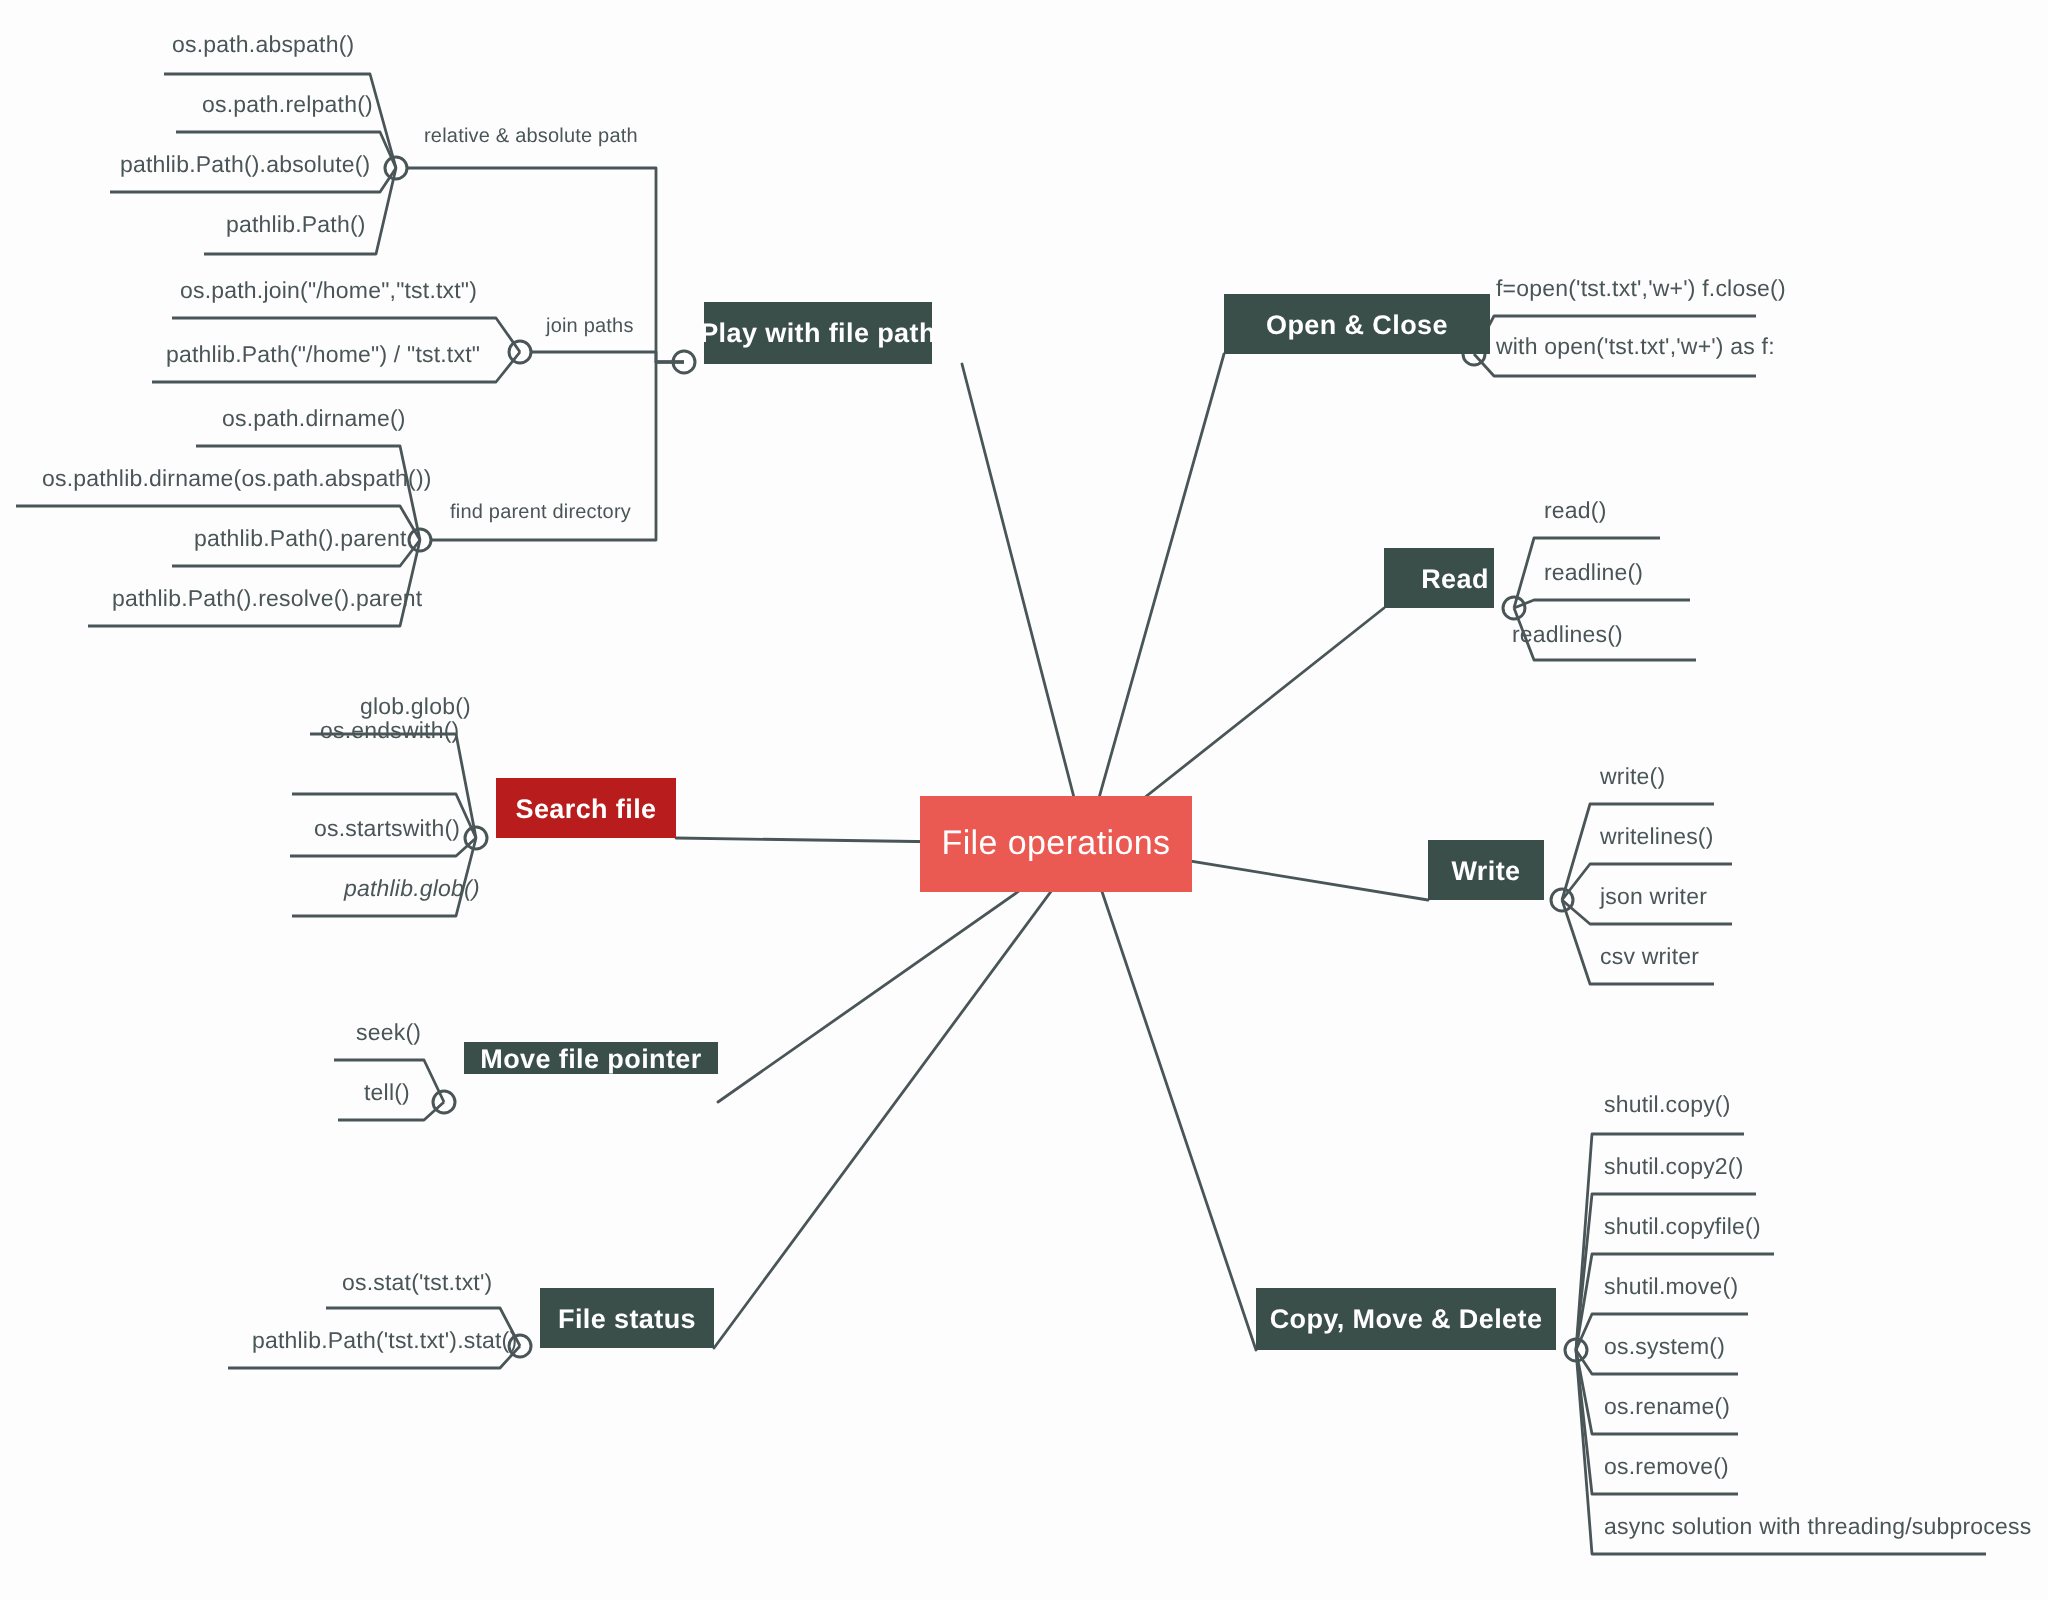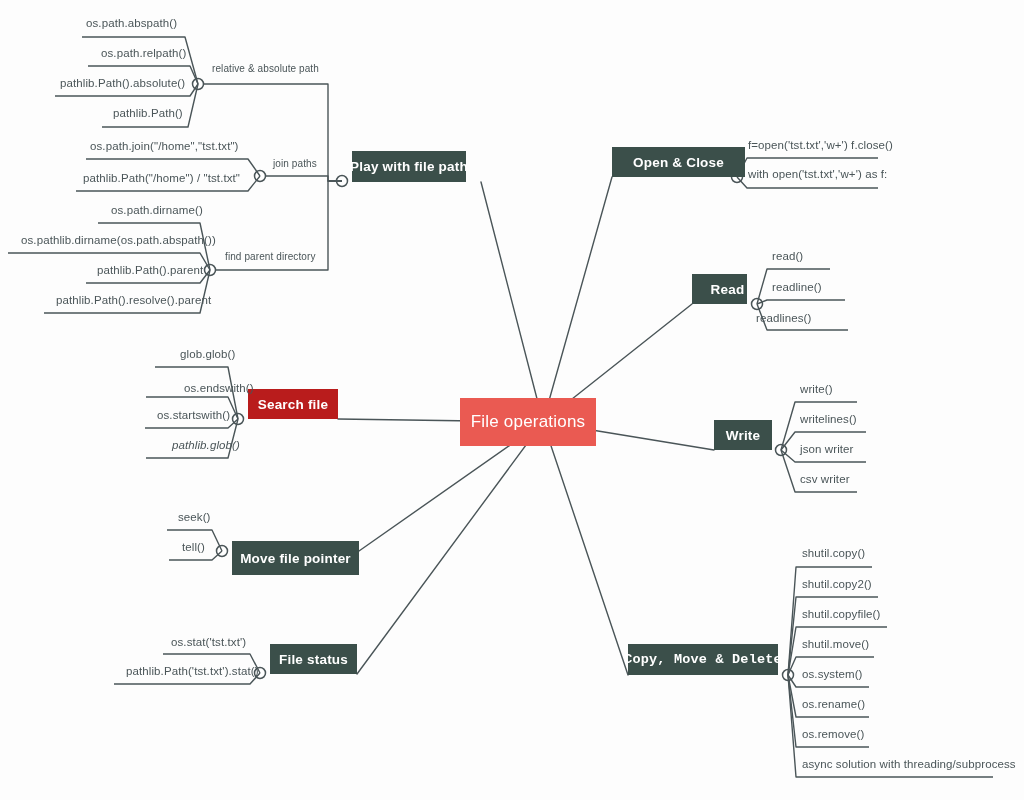--- a/index.html
+++ b/index.html
@@ -131,42 +131,42 @@
       <div class="sub-label" style="left: 273px; top: 158px; color: rgb(74, 85, 88);">join paths</div>
       <div class="leaf-label" style="left: 90px; top: 140px; color: rgb(74, 85, 88);">os.path.join("/home","tst.txt")</div>
       <div class="leaf-label" style="left: 83px; top: 172px; color: rgb(74, 85, 88);">pathlib.Path("/home") / "tst.txt"</div>
       <div class="sub-label" style="left: 225px; top: 251px; color: rgb(74, 85, 88);">find parent directory</div>
       <div class="leaf-label" style="left: 111px; top: 204px; color: rgb(74, 85, 88);">os.path.dirname()</div>
       <div class="leaf-label" style="left: 21px; top: 234px; color: rgb(74, 85, 88);">os.pathlib.dirname(os.path.abspath())</div>
       <div class="leaf-label" style="left: 97px; top: 264px; color: rgb(74, 85, 88);">pathlib.Path().parent</div>
       <div class="leaf-label" style="left: 56px; top: 294px; color: rgb(74, 85, 88);">pathlib.Path().resolve().parent</div>
       <div class="node-box node-branch" style="left: 248px; top: 389px; width: 90px; height: 30px; background: #b91c1c;">Search file</div>
       <div class="leaf-label" style="left: 156px; top: 348px; color: rgb(74, 85, 88); margin-left: 24px;">glob.glob()</div>
-      <div class="leaf-label" style="left: 160px; top: 382px; color: rgb(74, 85, 88); margin-left: 24px;">os.endswith()</div>
+      <div class="leaf-label" style="left: 160px; top: 360px; color: rgb(74, 85, 88);">os.endswith()</div>
       <div class="leaf-label" style="left: 157px; top: 409px; color: rgb(74, 85, 88);">os.startswith()</div>
       <div class="leaf-label" style="left: 172px; top: 439px; color: rgb(74, 85, 88); font-style: italic;">pathlib.glob()</div>
-      <div class="node-box node-branch" style="left: 232px; top: 521px; width: 127px; height: 34px; background: rgb(59, 79, 74); margin-top: 20px;">Move file pointer</div>
+      <div class="node-box node-branch" style="left: 232px; top: 521px; width: 127px; height: 16px; background: rgb(59, 79, 74);">Move file pointer</div>
       <div class="leaf-label" style="left: 178px; top: 511px; color: rgb(74, 85, 88);">seek()</div>
       <div class="leaf-label" style="left: 182px; top: 541px; color: rgb(74, 85, 88);">tell()</div>
       <div class="node-box node-branch" style="left: 270px; top: 644px; width: 87px; height: 30px; background: rgb(59, 79, 74);">File status</div>
       <div class="leaf-label" style="left: 171px; top: 636px; color: rgb(74, 85, 88);">os.stat('tst.txt')</div>
       <div class="leaf-label" style="left: 126px; top: 665px; color: rgb(74, 85, 88);">pathlib.Path('tst.txt').stat()</div>
       <div class="node-box node-branch" style="left: 612px; top: 147px; width: 133px; height: 30px; background: rgb(59, 79, 74);">Open &amp; Close</div>
       <div class="leaf-label" style="left: 748px; top: 139px; color: rgb(74, 85, 88);">f=open('tst.txt','w+') f.close()</div>
       <div class="leaf-label" style="left: 748px; top: 168px; color: rgb(74, 85, 88);">with open('tst.txt','w+') as f:</div>
       <div class="node-box node-branch" style="left: 692px; top: 274px; width: 55px; height: 30px; background: rgb(59, 79, 74); padding-left: 16px;">Read</div>
       <div class="leaf-label" style="left: 772px; top: 250px; color: rgb(74, 85, 88);">read()</div>
       <div class="leaf-label" style="left: 772px; top: 281px; color: rgb(74, 85, 88);">readline()</div>
       <div class="leaf-label" style="left: 756px; top: 312px; color: rgb(74, 85, 88);">readlines()</div>
       <div class="node-box node-branch" style="left: 714px; top: 420px; width: 58px; height: 30px; background: rgb(59, 79, 74);">Write</div>
       <div class="leaf-label" style="left: 800px; top: 383px; color: rgb(74, 85, 88);">write()</div>
       <div class="leaf-label" style="left: 800px; top: 413px; color: rgb(74, 85, 88);">writelines()</div>
       <div class="leaf-label" style="left: 800px; top: 443px; color: rgb(74, 85, 88);">json writer</div>
       <div class="leaf-label" style="left: 800px; top: 473px; color: rgb(74, 85, 88);">csv writer</div>
-      <div class="node-box node-branch" style="left: 628px; top: 644px; width: 150px; height: 31px; background: rgb(59, 79, 74); font-family: Liberation Mono, monospace;">Copy, Move &amp; Delete</div>
+      <div class="node-box node-branch" style="left: 628px; top: 644px; width: 150px; height: 31px; background: rgb(59, 79, 74);">Copy, Move &amp; Delete</div>
       <div class="leaf-label" style="left: 802px; top: 547px; color: rgb(74, 85, 88);">shutil.copy()</div>
       <div class="leaf-label" style="left: 802px; top: 578px; color: rgb(74, 85, 88);">shutil.copy2()</div>
       <div class="leaf-label" style="left: 802px; top: 608px; color: rgb(74, 85, 88);">shutil.copyfile()</div>
       <div class="leaf-label" style="left: 802px; top: 638px; color: rgb(74, 85, 88);">shutil.move()</div>
       <div class="leaf-label" style="left: 802px; top: 668px; color: rgb(74, 85, 88);">os.system()</div>
       <div class="leaf-label" style="left: 802px; top: 698px; color: rgb(74, 85, 88);">os.rename()</div>
       <div class="leaf-label" style="left: 802px; top: 728px; color: rgb(74, 85, 88);">os.remove()</div>
       <div class="leaf-label" style="left: 802px; top: 758px; color: rgb(74, 85, 88);">async solution with threading/subprocess</div>
       <div class="node-box node-root" style="left: 460px; top: 398px; width: 136px; height: 48px; background: rgb(234, 90, 82);">File operations</div>
     </div>

